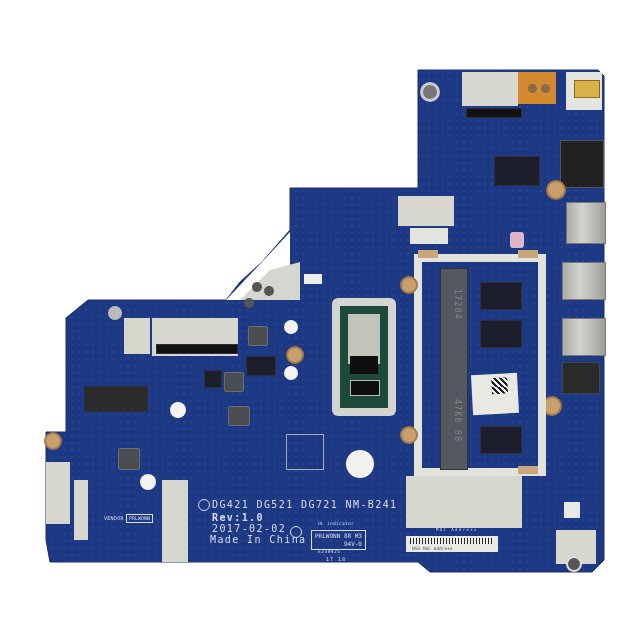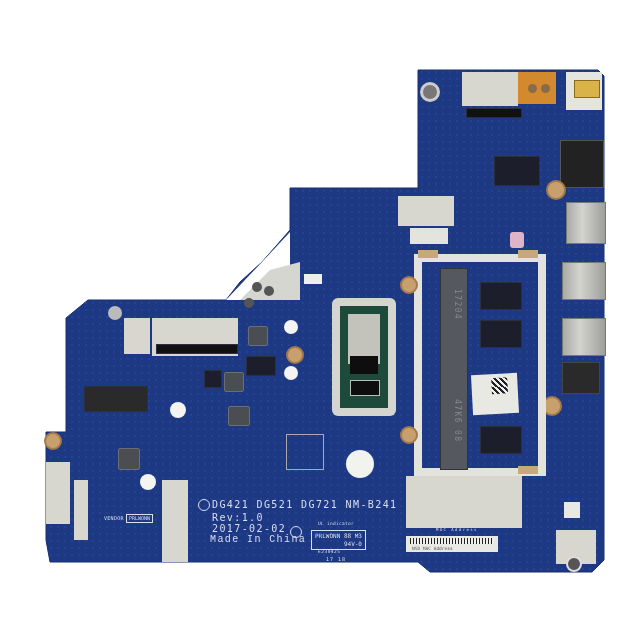--- a/index.html
+++ b/index.html
@@ -112,23 +112,23 @@
     <div class="abs" style="left:4px;top:2px;width:84px;height:6px;background:repeating-linear-gradient(90deg,#222 0 1px,#eee 1px 3px);"></div>
     <div class="abs" style="left:6px;top:10px;">NSD MAC Address</div>
   </div>
   <div class="silk" style="left:436px;top:528px;font-size:4px;">MAC Address</div>
   <div class="abs" style="left:564px;top:502px;width:16px;height:16px;background:#e8e8e4;"></div>
   <div class="pad" style="left:556px;top:530px;width:40px;height:34px;"></div>
   <div class="hole" style="left:566px;top:556px;width:12px;height:12px;background:#555;border:2px solid #ddd;"></div>
 
   <div class="abs" style="left:198px;top:499px;width:10px;height:10px;border:1px solid #d9def0;border-radius:50%;"></div>
   <div class="silk" style="left:212px;top:500px;">DG421 DG521 DG721 NM-B241</div>
-  <div class="silk" style="left:212px;top:513px;">Rev:1.0</div>
+  <div class="silk" style="left:212px;top:513px;font-weight:bold;">Rev:1.0</div>
   <div class="silk" style="left:212px;top:524px;">2017-02-02</div>
-  <div class="silk" style="left:210px;top:535px;font-family:Liberation Mono, monospace;">Made In China</div>
+  <div class="silk" style="left:210px;top:535px;">Made In China</div>
   <div class="abs" style="left:290px;top:526px;width:10px;height:10px;border:1px solid #d9def0;border-radius:50%;"></div>
 
   <div class="silk" style="left:318px;top:522px;font-size:4.5px;letter-spacing:0.3px;">UL indicator</div>
   <div class="label-box" style="left:311px;top:530px;">
     <div>PRLWONN 88 M3</div>
     <div style="text-align:right">94V-0</div>
   </div>
   <div class="silk" style="left:318px;top:550px;font-size:4.5px;letter-spacing:0.5px;">E230425</div>
   <div class="silk" style="left:326px;top:557px;font-size:5px;letter-spacing:1px;">17 18</div>
 

